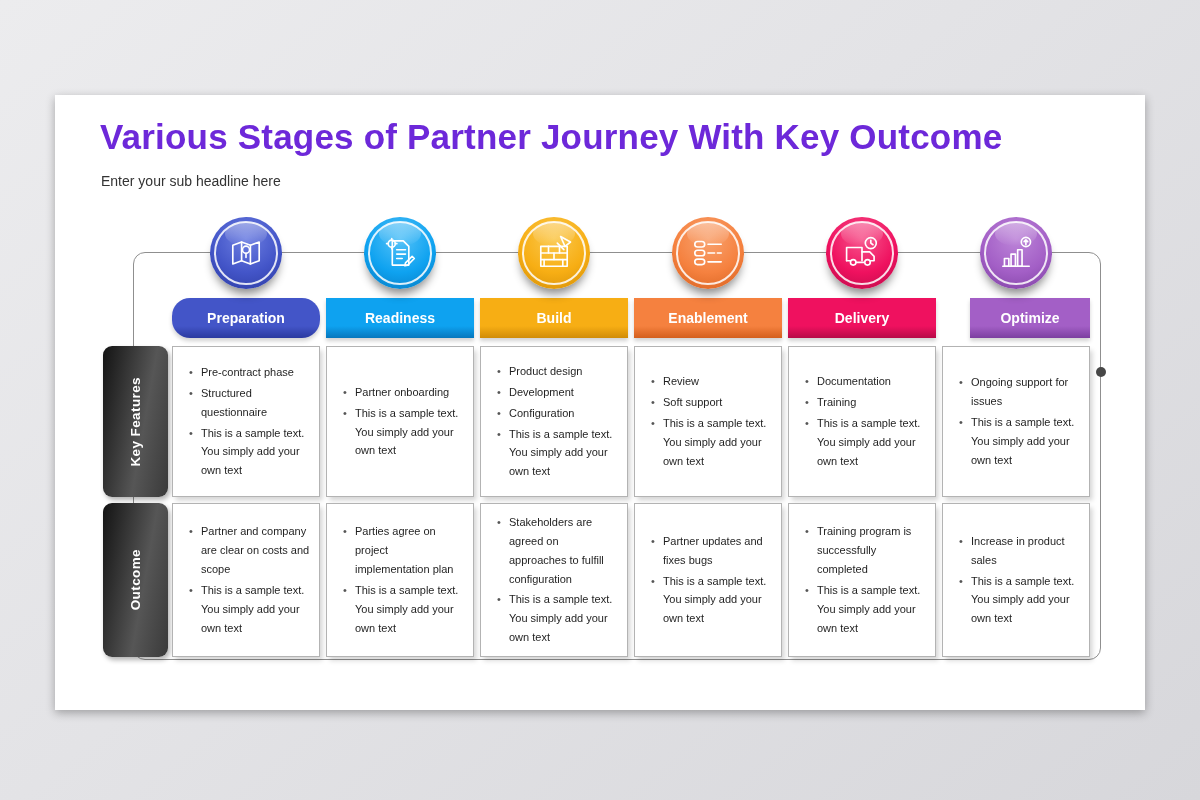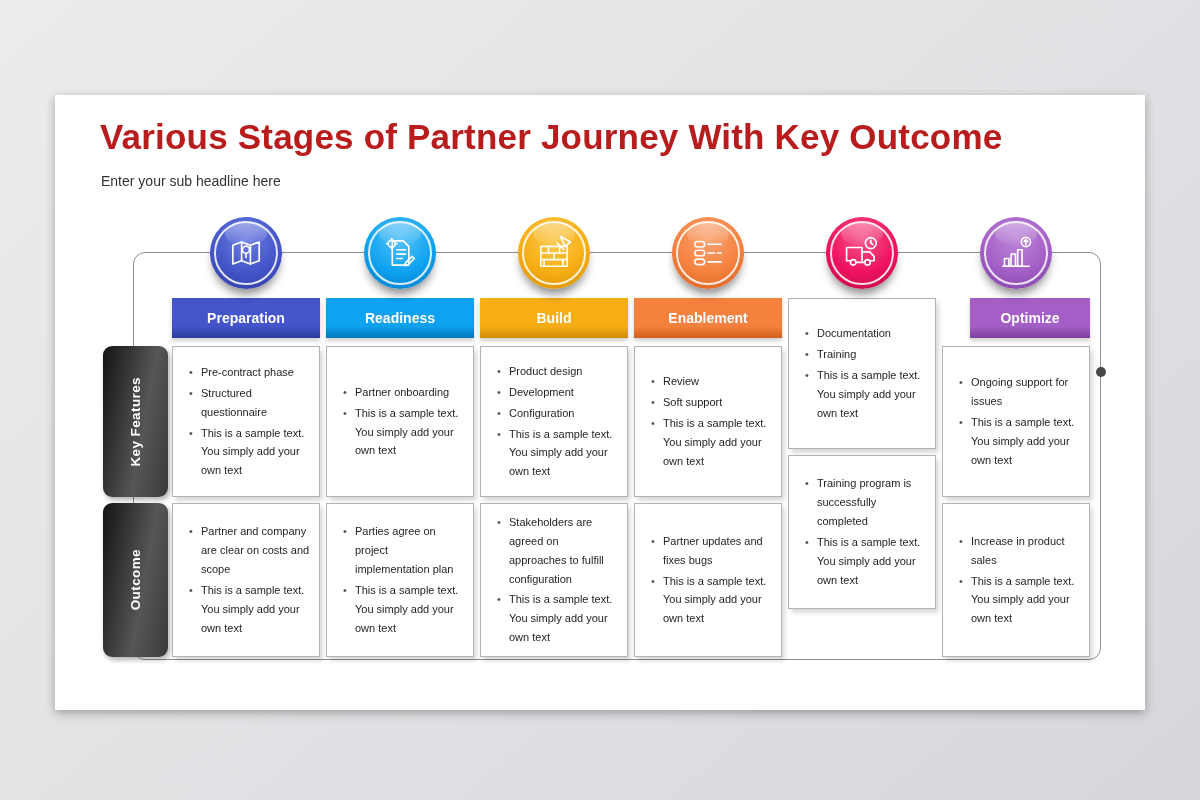--- a/index.html
+++ b/index.html
@@ -8,21 +8,21 @@
     font-family:"Liberation Sans", sans-serif;
     background:linear-gradient(140deg,#ececee 0%,#e3e3e6 45%,#d7d7db 100%);
     position:relative; overflow:hidden;
   }
   .slide {
     position:absolute; left:55px; top:95px; width:1090px; height:615px;
     background:#ffffff; box-shadow:0 3px 9px rgba(0,0,0,0.30);
   }
   .title {
     position:absolute; left:45px; top:22px;
-    font-size:35px; font-weight:600; color:#b91c1c; letter-spacing:0.2px;
+    font-size:35px; font-weight:600; color:#6d28d9; letter-spacing:0.2px;
   }
   .subtitle {
     position:absolute; left:46px; top:78px;
     font-size:14px; color:#333333;
   }
   .connector {
     position:absolute; left:78px; top:157px; width:968px; height:408px;
     border:1.5px solid #8f8f8f; border-radius:12px;
   }
   .connector-dot {
@@ -105,21 +105,21 @@
             <svg viewBox="0 0 40 40">
               <g fill="none" stroke="#fff" stroke-width="1.5" stroke-linejoin="round" stroke-linecap="round">
                 <path d="M8 13l8-3 8 3 8-3v17l-8 3-8-3-8 3z"></path>
                 <path d="M16 10v17M24 13v17"></path>
                 <circle cx="20" cy="17" r="3.2"></circle>
                 <path d="M20 20.2V24"></path>
               </g>
             </svg>
           </span>
     </div>
-    <div class="stage-header" style="background: linear-gradient(rgb(67, 85, 200) 0%, rgb(67, 85, 200) 70%, rgb(43, 58, 160) 100%);">
+    <div class="stage-header" style="background: linear-gradient(rgb(67, 85, 200) 0%, rgb(67, 85, 200) 70%, rgb(43, 58, 160) 100%); border-radius: 18px;">
       <span class="hdr-label">Preparation</span>
     </div>
     <div class="cell features-cell">
           <ul>
             <li>Pre-contract phase</li>
             <li>Structured questionnaire</li>
             <li>This is a sample text. You simply add your own text</li>
           </ul>
         </div>
     <div class="cell outcome-cell">
@@ -236,20 +236,23 @@
                 <path d="M20 19h7l4 4v4h-3"></path>
                 <circle cx="12" cy="28.5" r="2.5"></circle>
                 <circle cx="25" cy="28.5" r="2.5"></circle>
                 <path d="M6 27h3.5M14.5 28.5H22"></path>
                 <circle cx="28" cy="11" r="5"></circle>
                 <path d="M28 8.5V11l2 1.5"></path>
               </g>
             </svg>
           </span>
     </div>
+    <div class="stage-header" style="background: linear-gradient(rgb(239, 17, 95) 0%, rgb(239, 17, 95) 70%, rgb(183, 10, 71) 100%);">
+      <span class="hdr-label">Delivery</span>
+    </div>
     <div class="cell features-cell">
           <ul>
             <li>Documentation</li>
             <li>Training</li>
             <li>This is a sample text. You simply add your own text</li>
           </ul>
         </div>
     <div class="cell outcome-cell">
           <ul>
             <li>Training program is successfully completed</li>

